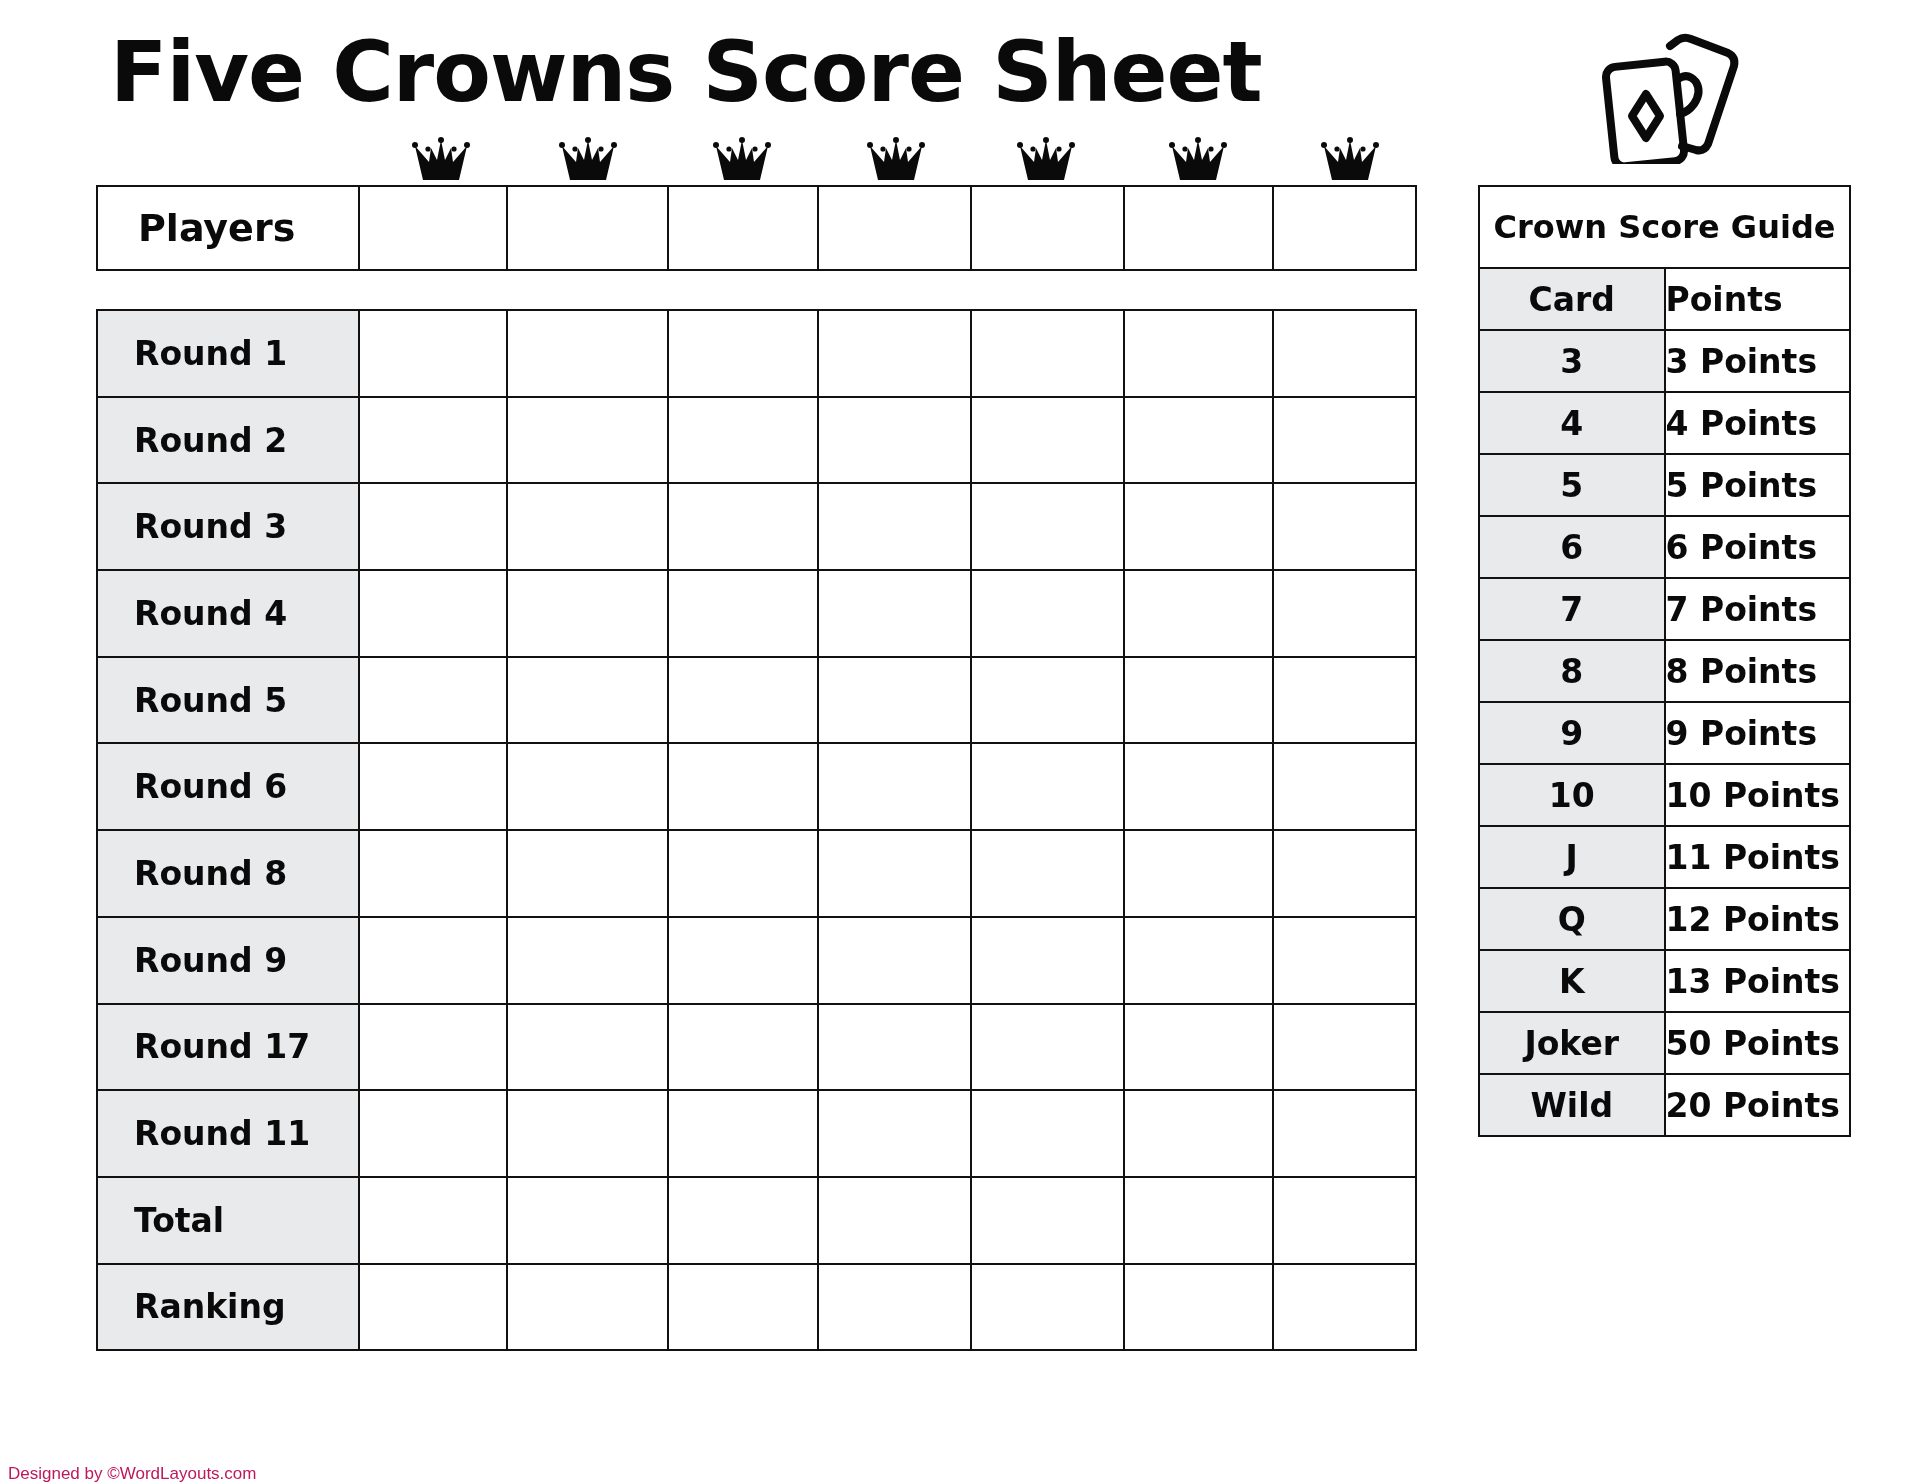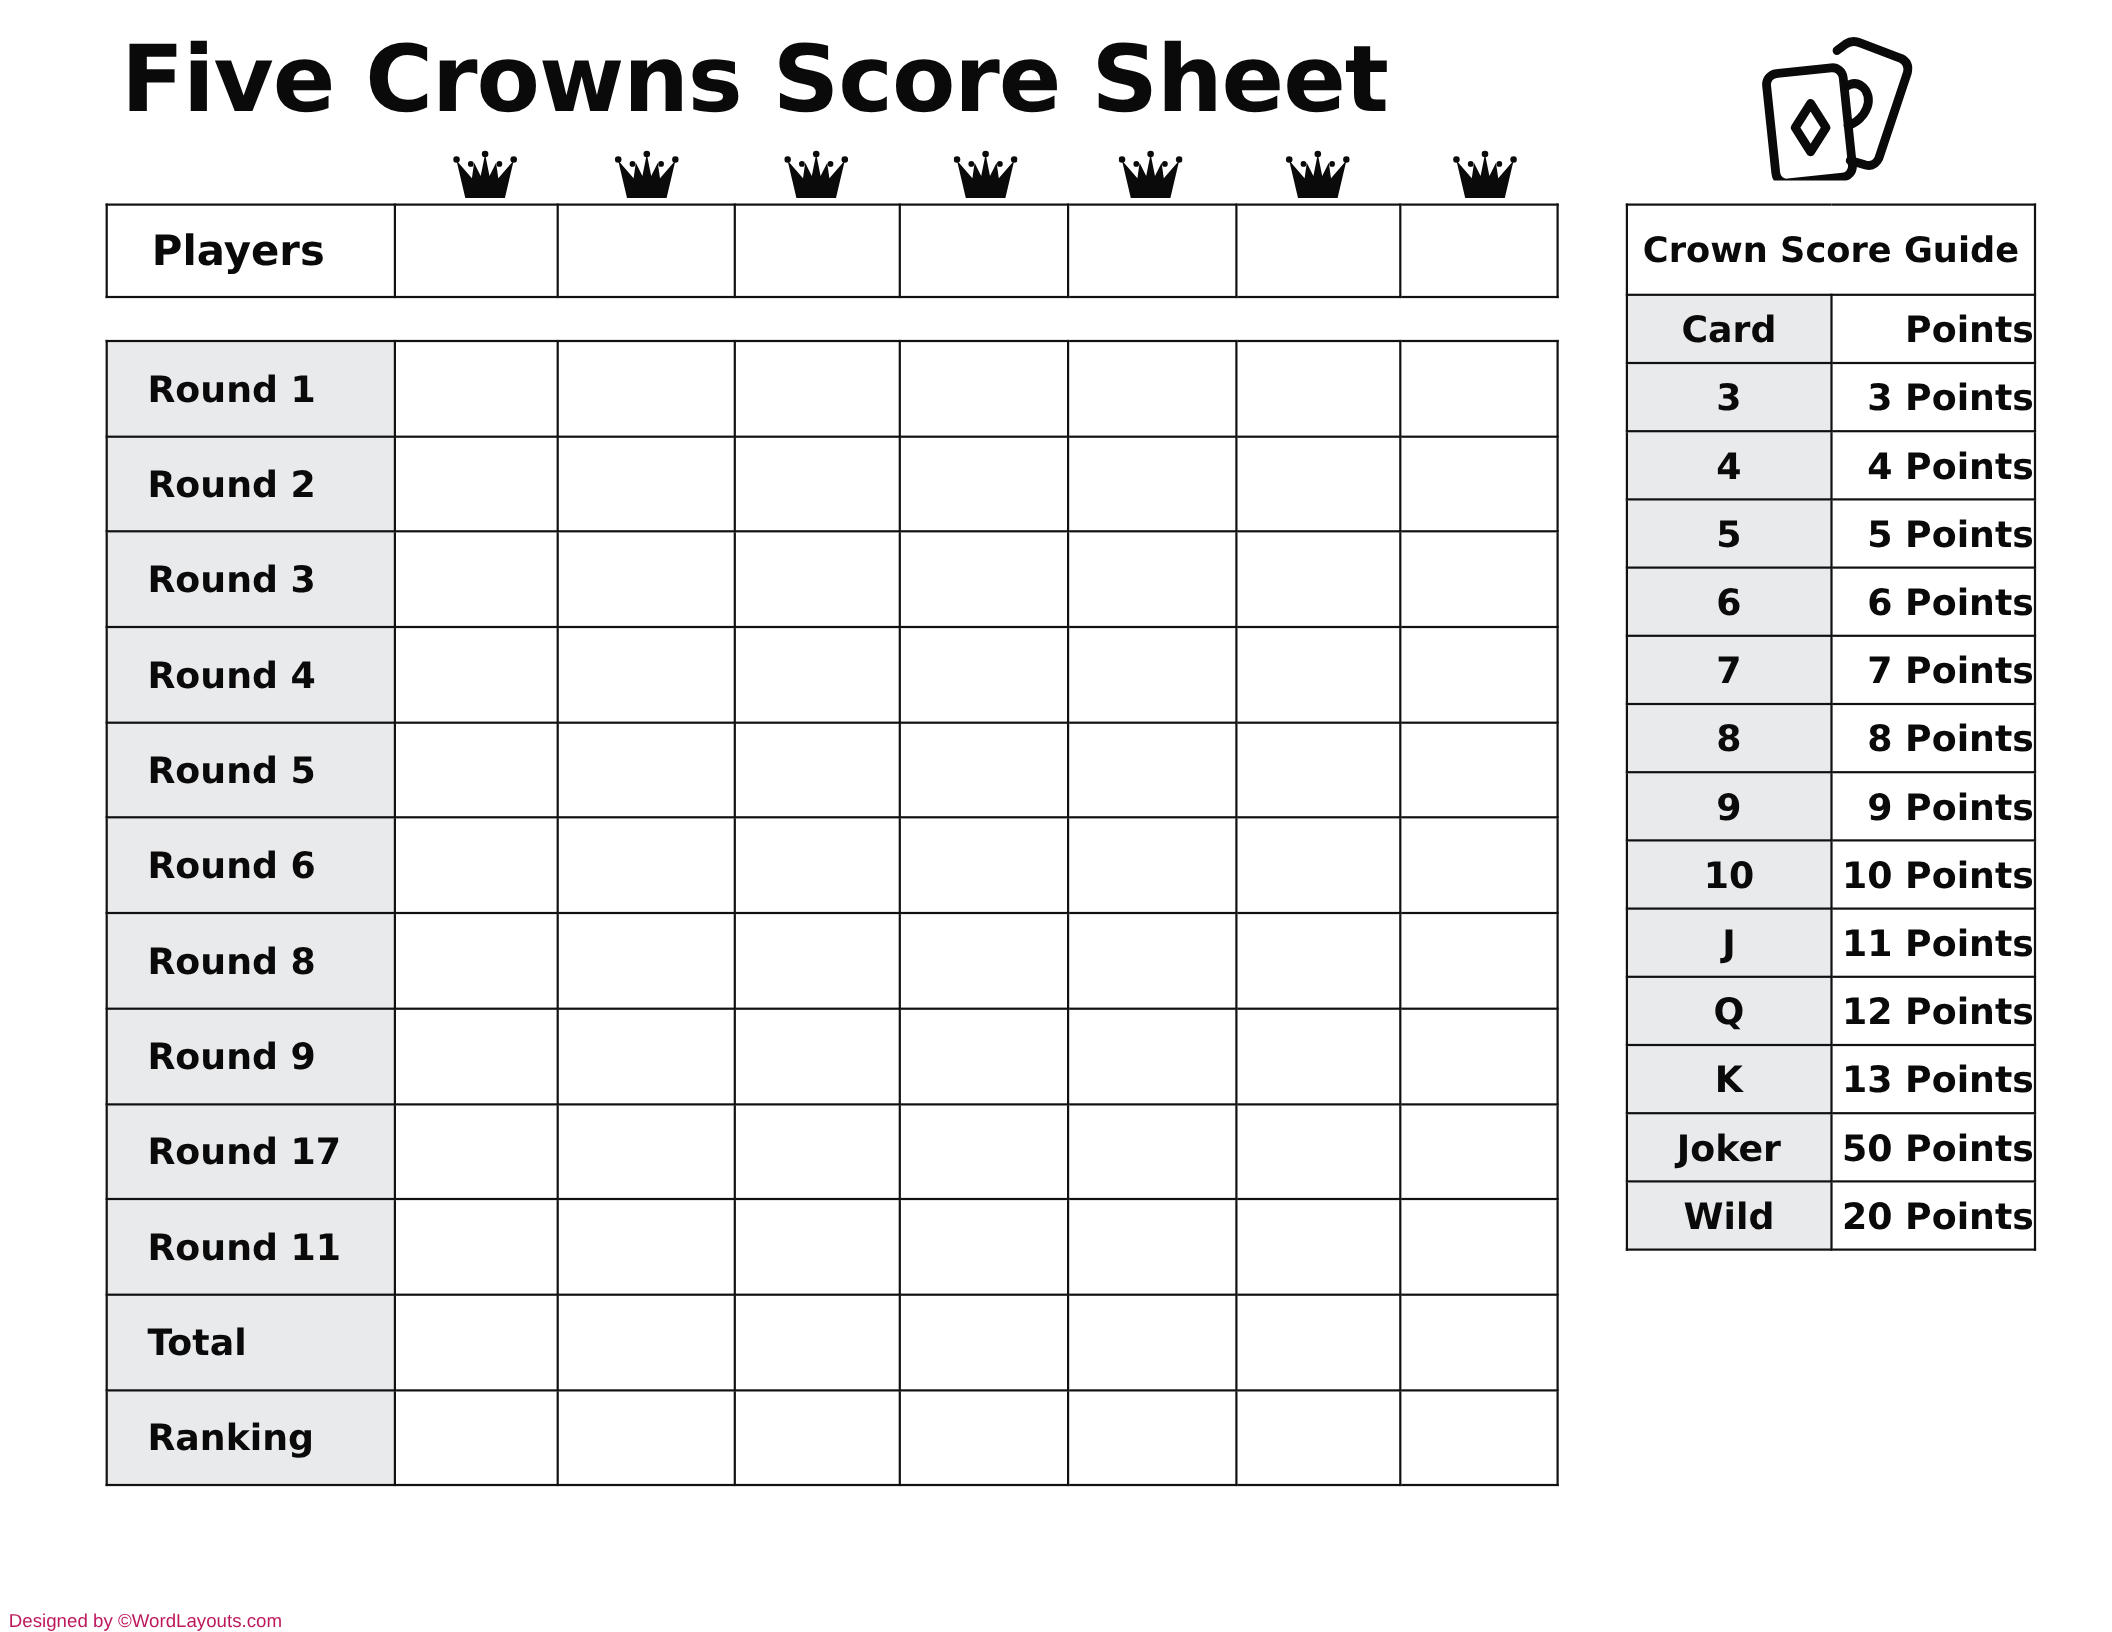--- a/index.html
+++ b/index.html
@@ -13,21 +13,21 @@
   .players-table{left:96px;top:185px;width:1319px;height:86px;}
   .players-label{font-size:38px;font-weight:bold;padding-left:40px;text-align:left;}
   .rounds-table{left:96px;top:309px;width:1319px;}
   .rounds-table tr{height:86.7px;}
   .row-label{background:#e9eaec;font-size:33px;padding-left:36px;text-align:left;font-weight:600;}
   .score-cell{background:#fff;}
   .guide-table{left:1478px;top:185px;width:373px;}
   .guide-title{height:80px;font-size:32px;font-weight:bold;text-align:center;white-space:nowrap;border-radius:28px;}
   .guide-table tr.g{height:62px;}
   .g-card{background:#e9eaec;font-size:33px;text-align:center;width:168px;font-weight:600;}
-  .g-points{font-size:33px;text-align:right;font-weight:600;}
+  .g-points{font-size:33px;text-align:left;font-weight:600;}
   .footer{position:absolute;left:8px;top:1464px;font-size:17px;color:#be185d;font-family:"Liberation Sans",sans-serif;}
 </style>
 </head>
 <body>
 
 <div class="title">Five Crowns Score Sheet</div>
 
 <svg class="cards-icon" viewBox="0 0 150 140">
   <g fill="none" stroke="#0a0a0a" stroke-width="8" stroke-linejoin="round" stroke-linecap="round">
     <path d="M74 22 L82 16 Q88 12 95 15 L132 29 Q140 33 138 42 L112 120 Q108 128 100 126 L86 122"></path>

